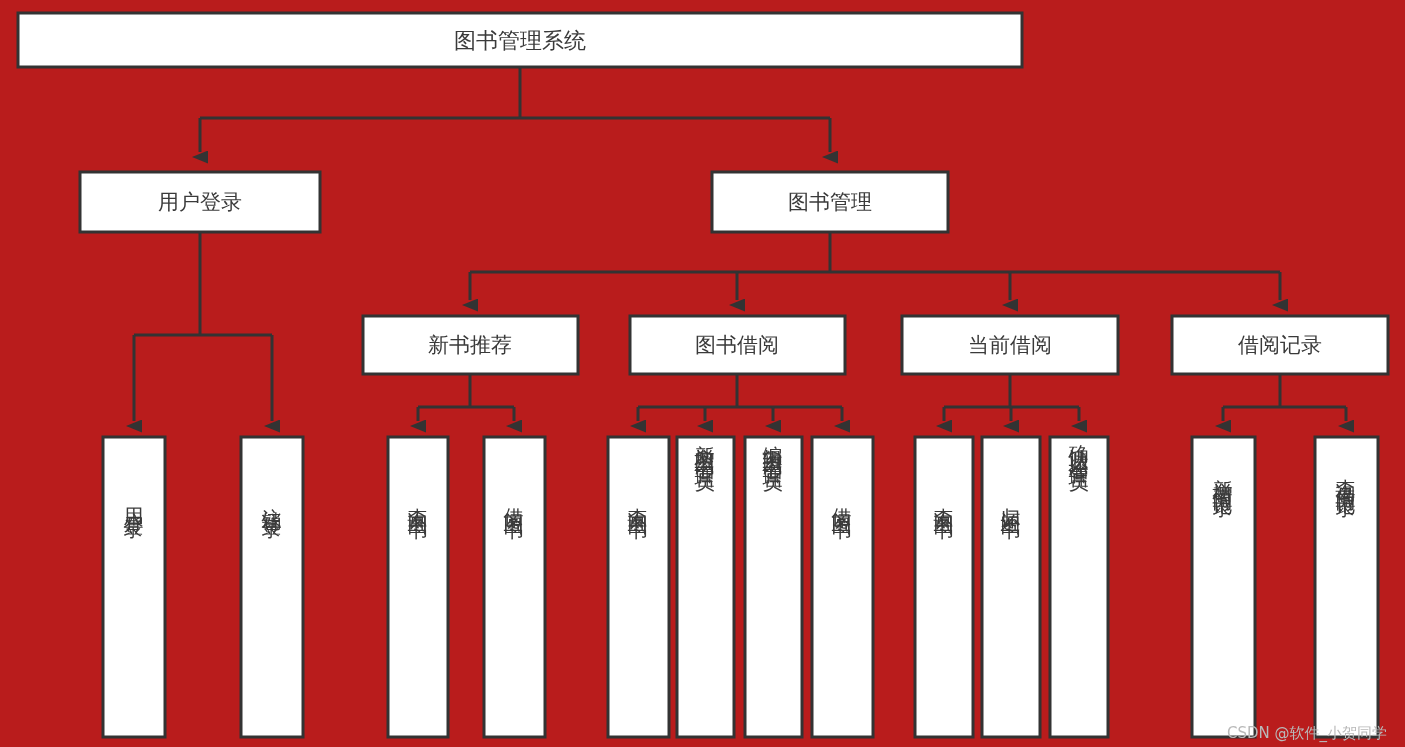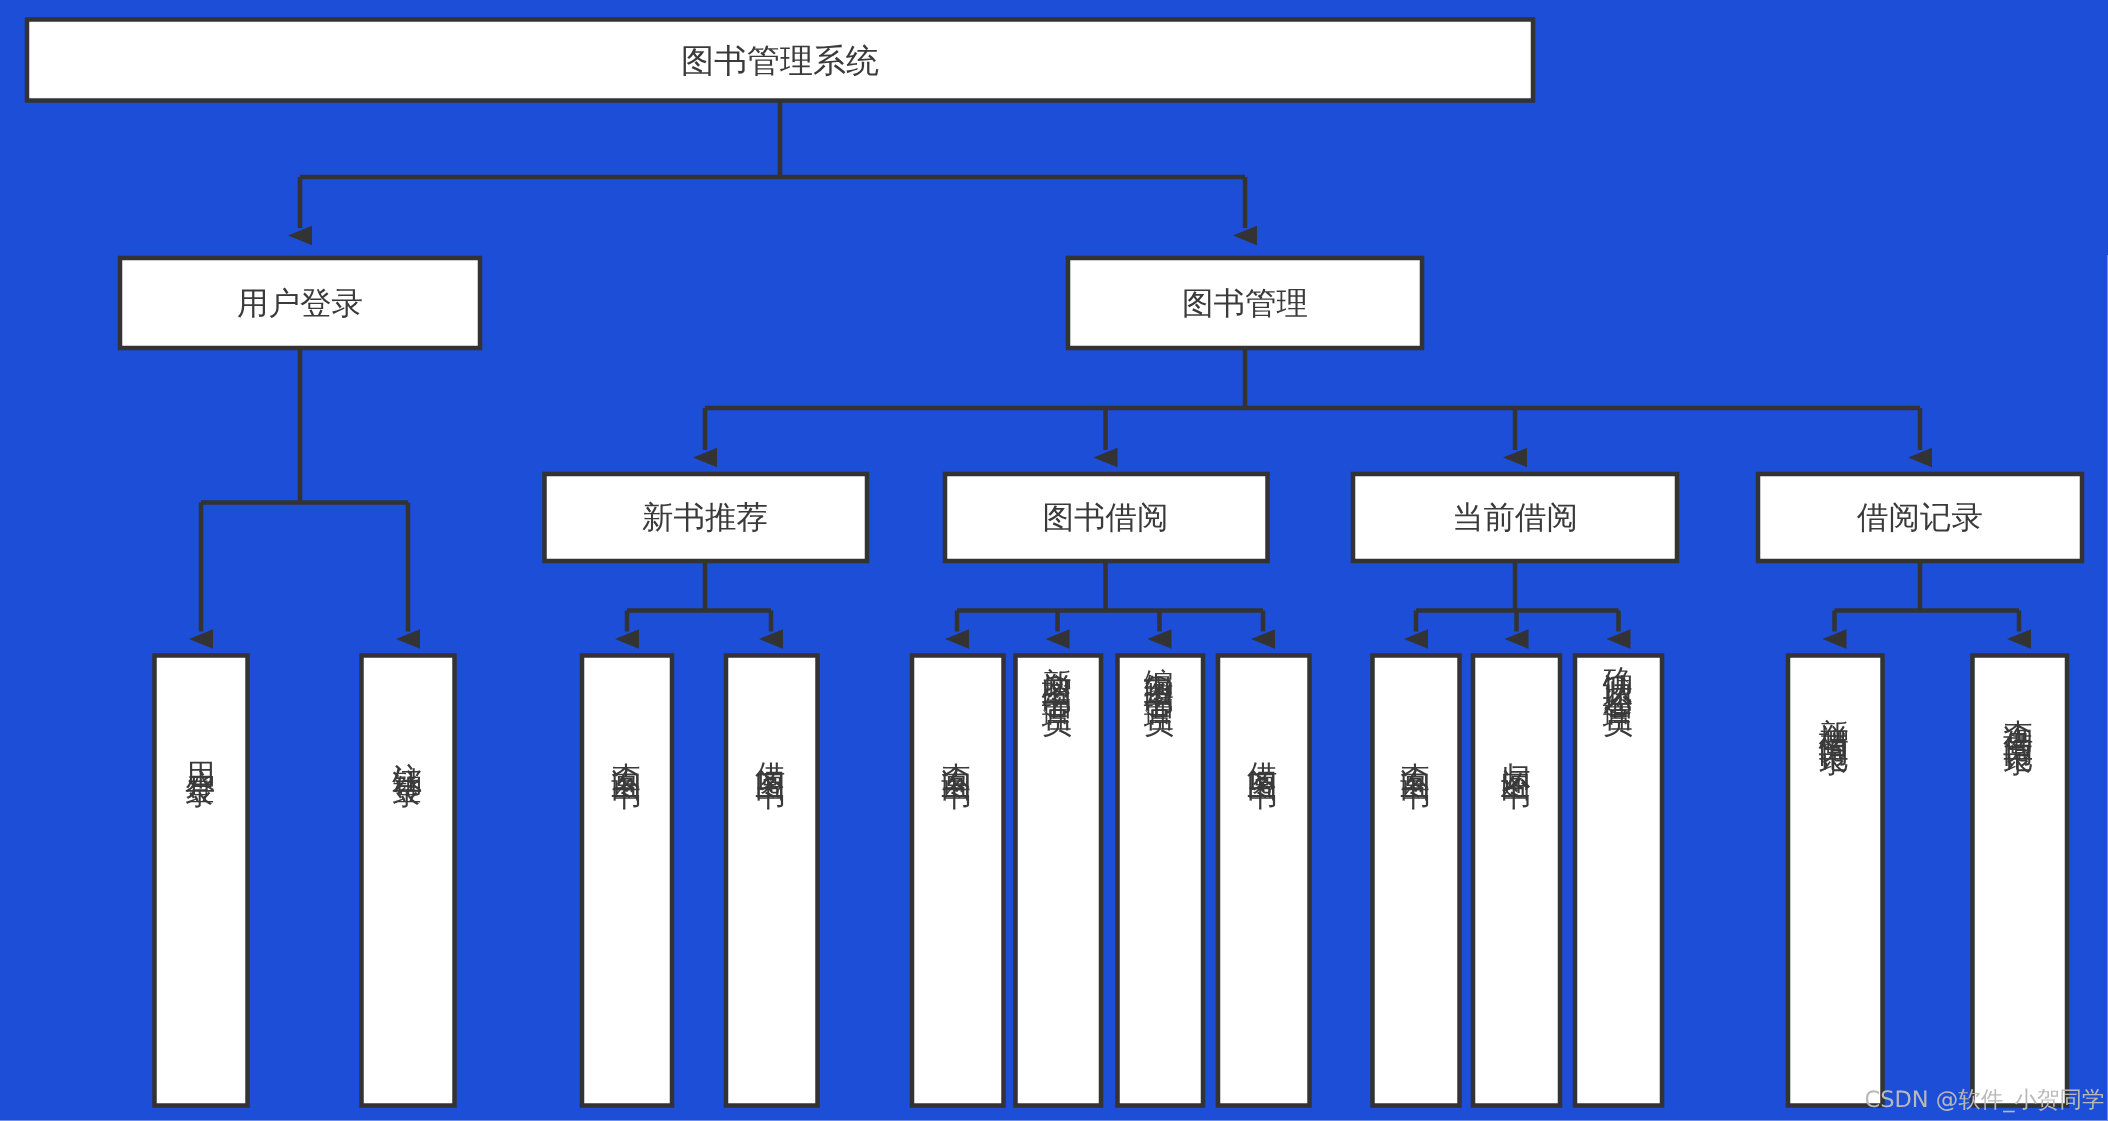--- a/index.html
+++ b/index.html
@@ -1,29 +1,29 @@
 <!DOCTYPE html>
 <html><head>
 <meta charset="utf-8">
 <style>
   html,body{margin:0;padding:0;background:#ffffff;}
   body{width:1405px;height:747px;overflow:hidden;
        font-family:"DejaVu Sans","Liberation Sans",sans-serif;}
-  #stage{position:relative;width:1405px;height:747px;background:#1d4ed8;}
+  #stage{position:relative;width:1405px;height:747px;background:#b91c1c;}
   svg#diagram{position:absolute;left:0;top:0;width:1405px;height:747px;}
   .node-rect{fill:#ffffff;stroke:#333333;stroke-width:3;}
   .node-label{font-family:"DejaVu Sans","Liberation Sans",sans-serif;
               fill:#3a3a3a;font-size:21px;text-anchor:middle;}
   .node-label.title{font-size:22px;}
   .leaf-label{font-family:"DejaVu Sans","Liberation Sans",sans-serif;
               fill:#3a3a3a;font-size:20px;text-anchor:middle;
               writing-mode:vertical-rl;letter-spacing:4px;}
   .edge{stroke:#333333;stroke-width:3;fill:none;}
   .arrow-head{fill:#333333;}
-  .watermark{position:absolute;right:2px;bottom:4px;
+  .watermark{position:absolute;right:18px;bottom:4px;
              font-family:"DejaVu Sans","Liberation Sans",sans-serif;
              font-size:15px;color:#b9b9b9;white-space:nowrap;}
 </style>
 </head>
 <body>
 
 <div id="stage">
 
   <svg id="diagram" viewBox="0 0 1405 747">
     <defs>

